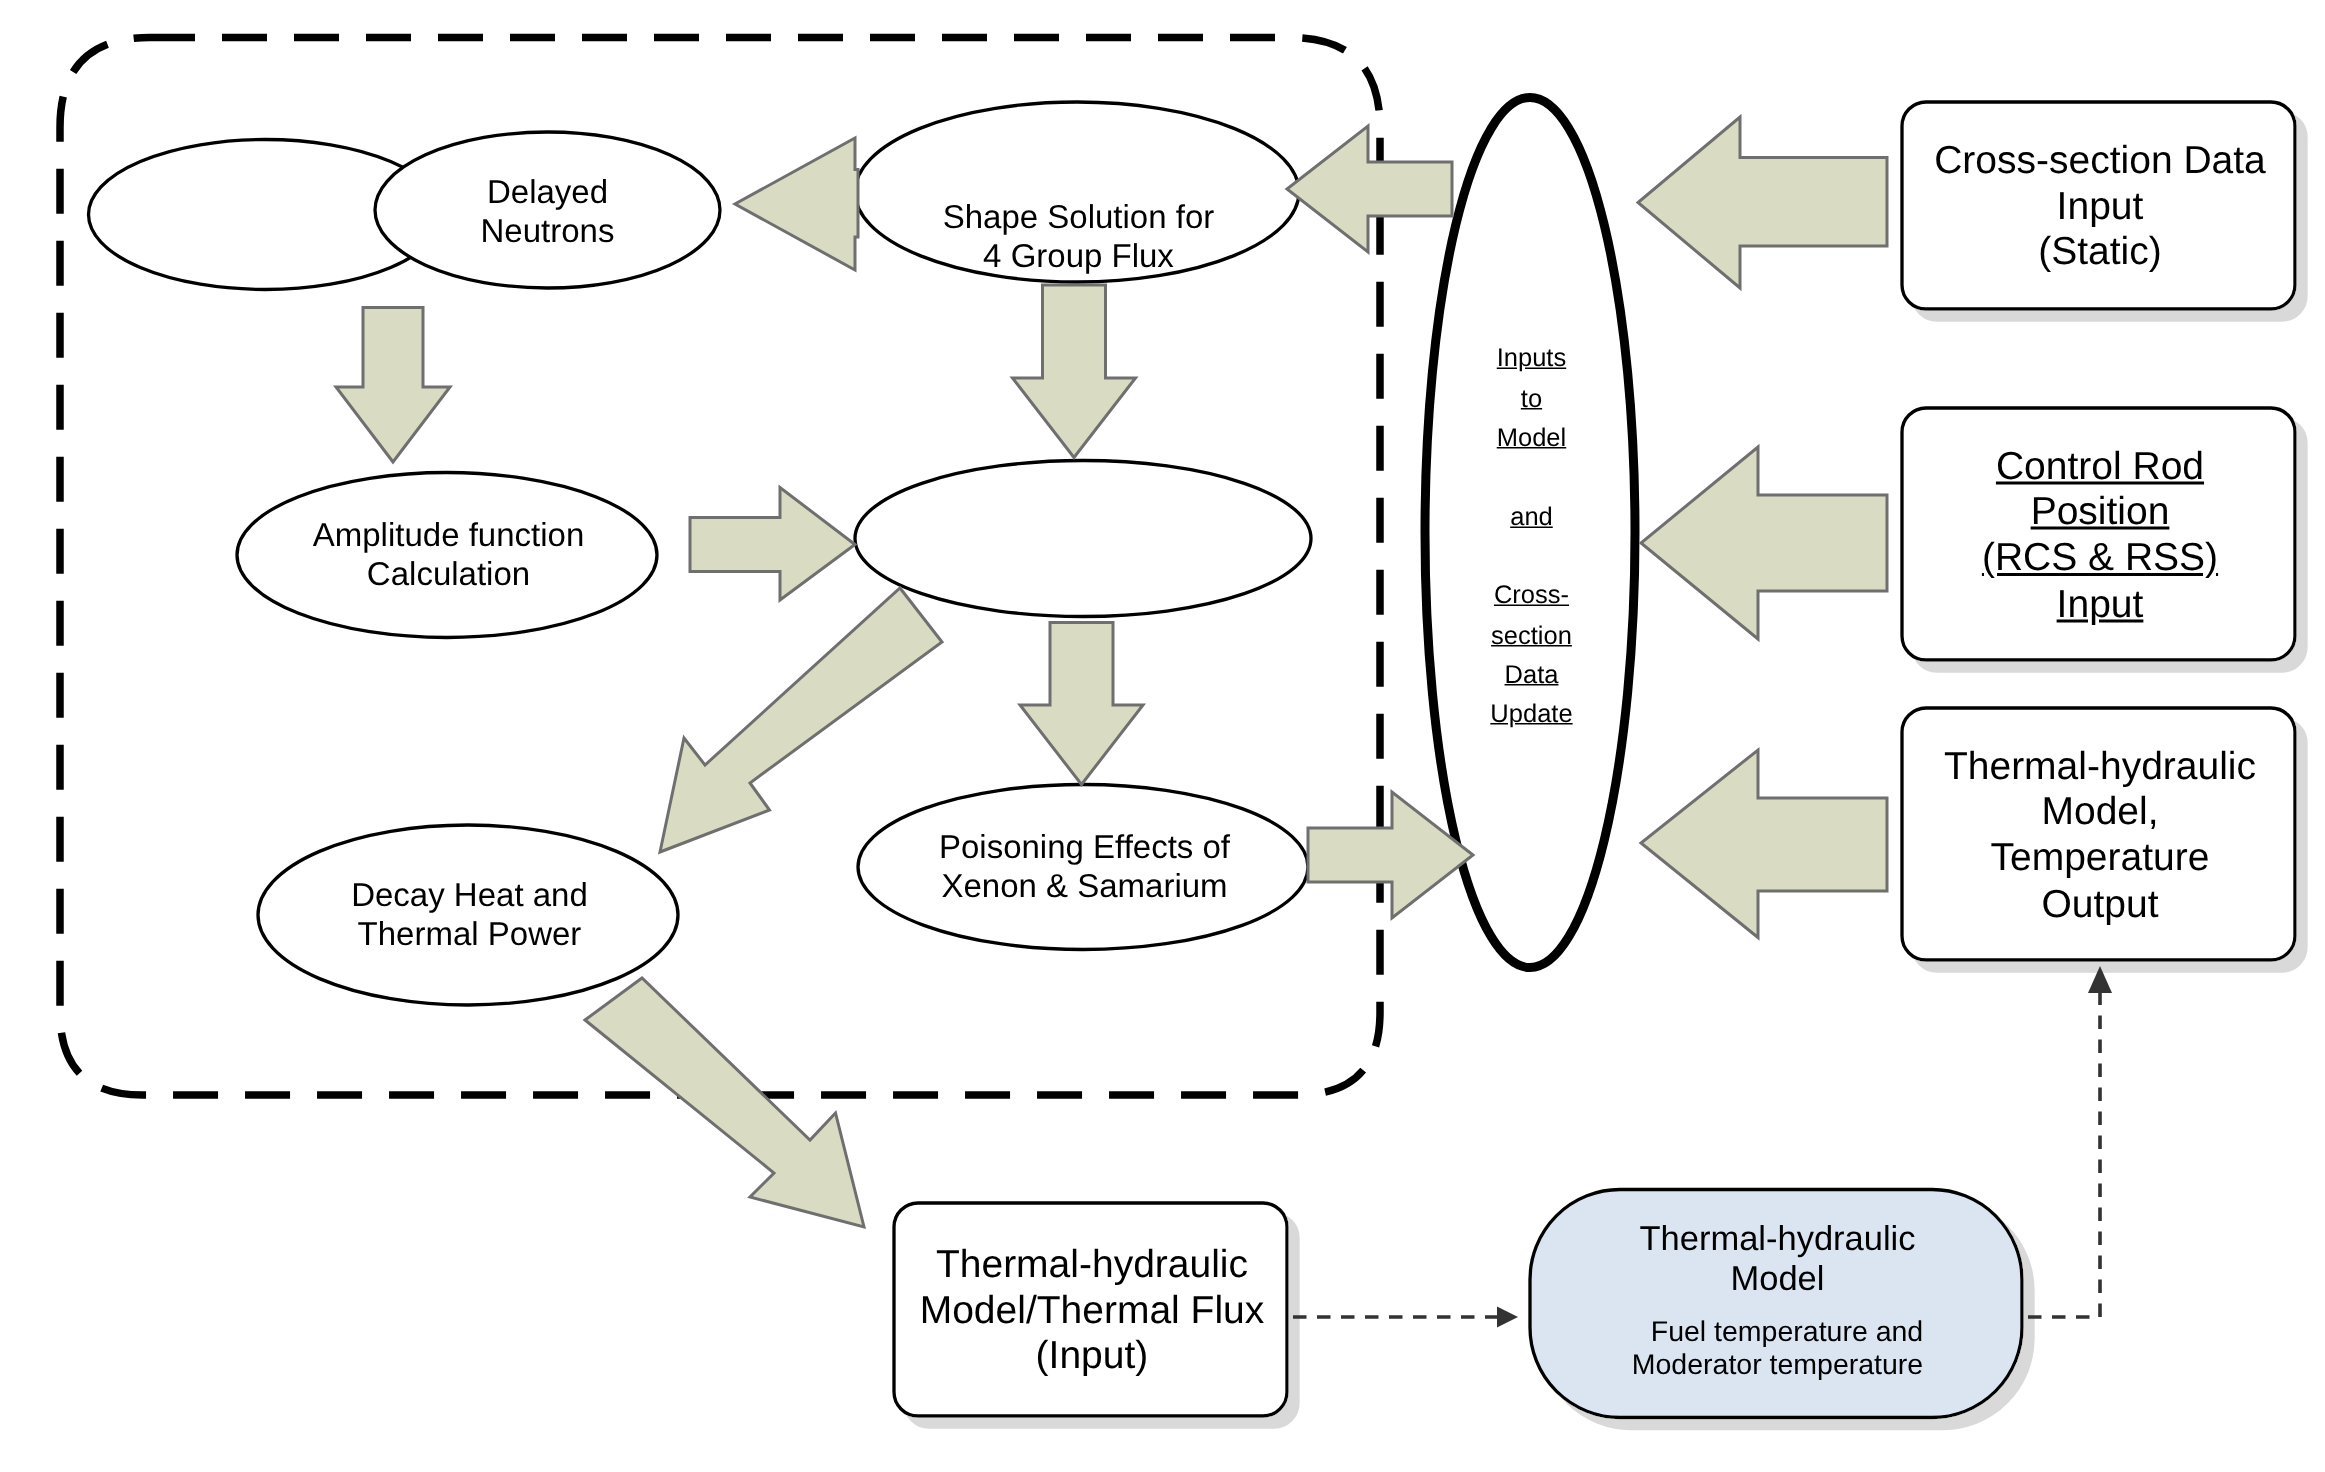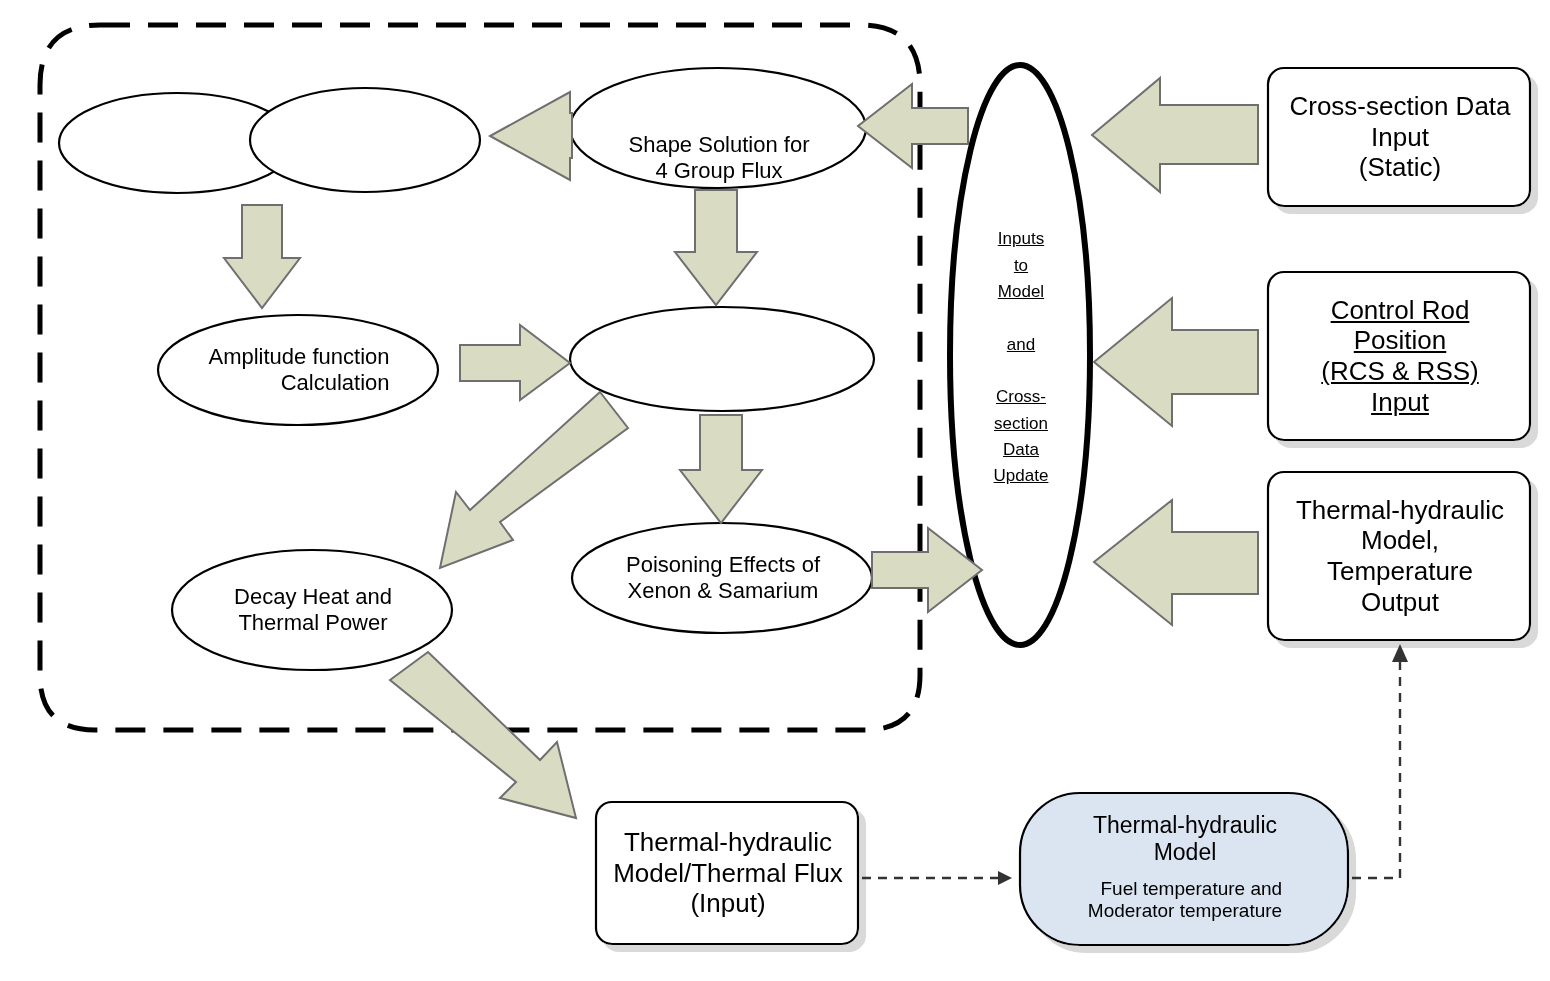--- a/index.html
+++ b/index.html
@@ -117,25 +117,27 @@
 
     <g stroke="#333333" stroke-width="2.4" fill="none">
       <path d="M 862 878 L 1000 878" stroke-dasharray="9 7"></path>
       <path d="M 1012 878 L 998 871 L 998 885 Z" fill="#333333" stroke="none"></path>
       <path d="M 1352 878 L 1400 878 L 1400 660" stroke-dasharray="9 7"></path>
       <path d="M 1400 644 L 1392 662 L 1408 662 Z" fill="#333333" stroke="none"></path>
     </g>
   </svg>
 
 
+  <div class="node-text ellipse-label" style="left:262px; top:108px; width:206px; height:66px;">Delayed
+Neutrons</div>
 
   <div class="node-text ellipse-label" style="left:588px; top:80px; width:262px; height:66px;margin-top:45px;">Shape Solution for
 4 Group Flux</div>
 
-  <div class="node-text ellipse-label" style="left:168px; top:337px; width:262px; height:66px;text-align:right;">Amplitude function
+  <div class="node-text ellipse-label" style="left:168px; top:337px; width:262px; height:66px;">Amplitude function
 Calculation</div>
 
 
   <div class="node-text ellipse-label" style="left:586px; top:545px; width:274px; height:66px;">Poisoning Effects of
 Xenon &amp; Samarium</div>
 
   <div class="node-text ellipse-label" style="left:182px; top:577px; width:262px; height:66px;">Decay Heat and
 Thermal Power</div>
 
   <div class="node-text vert-label" style="left:962px; top:168px; width:118px; height:380px;">Inputs

